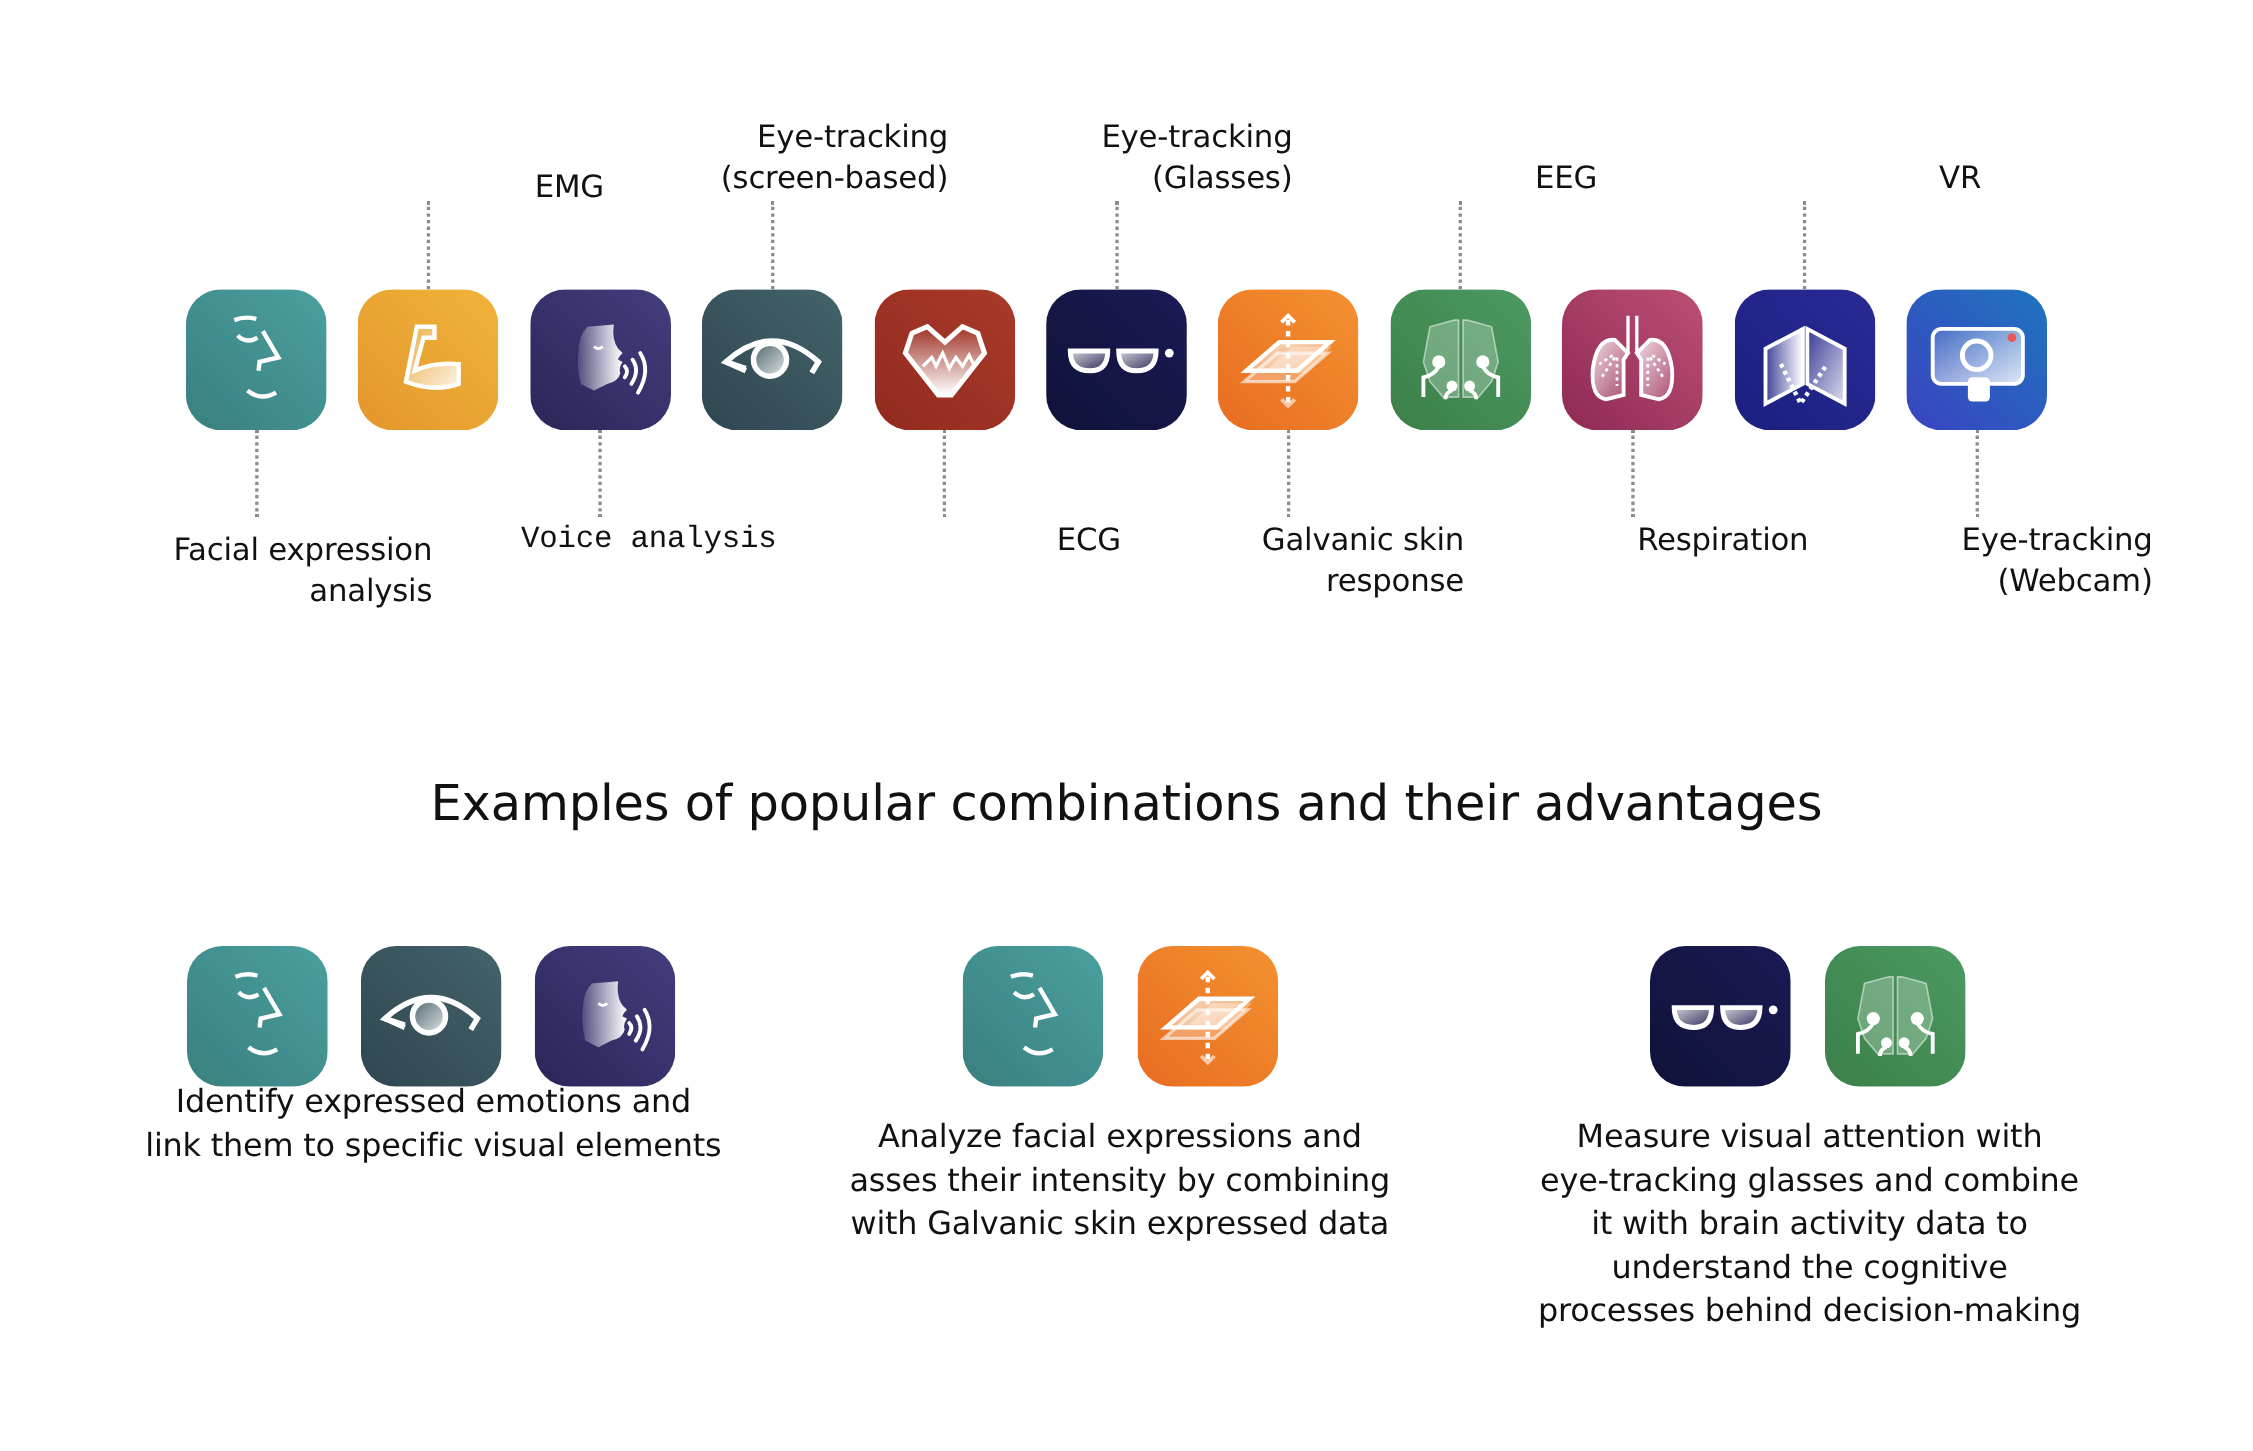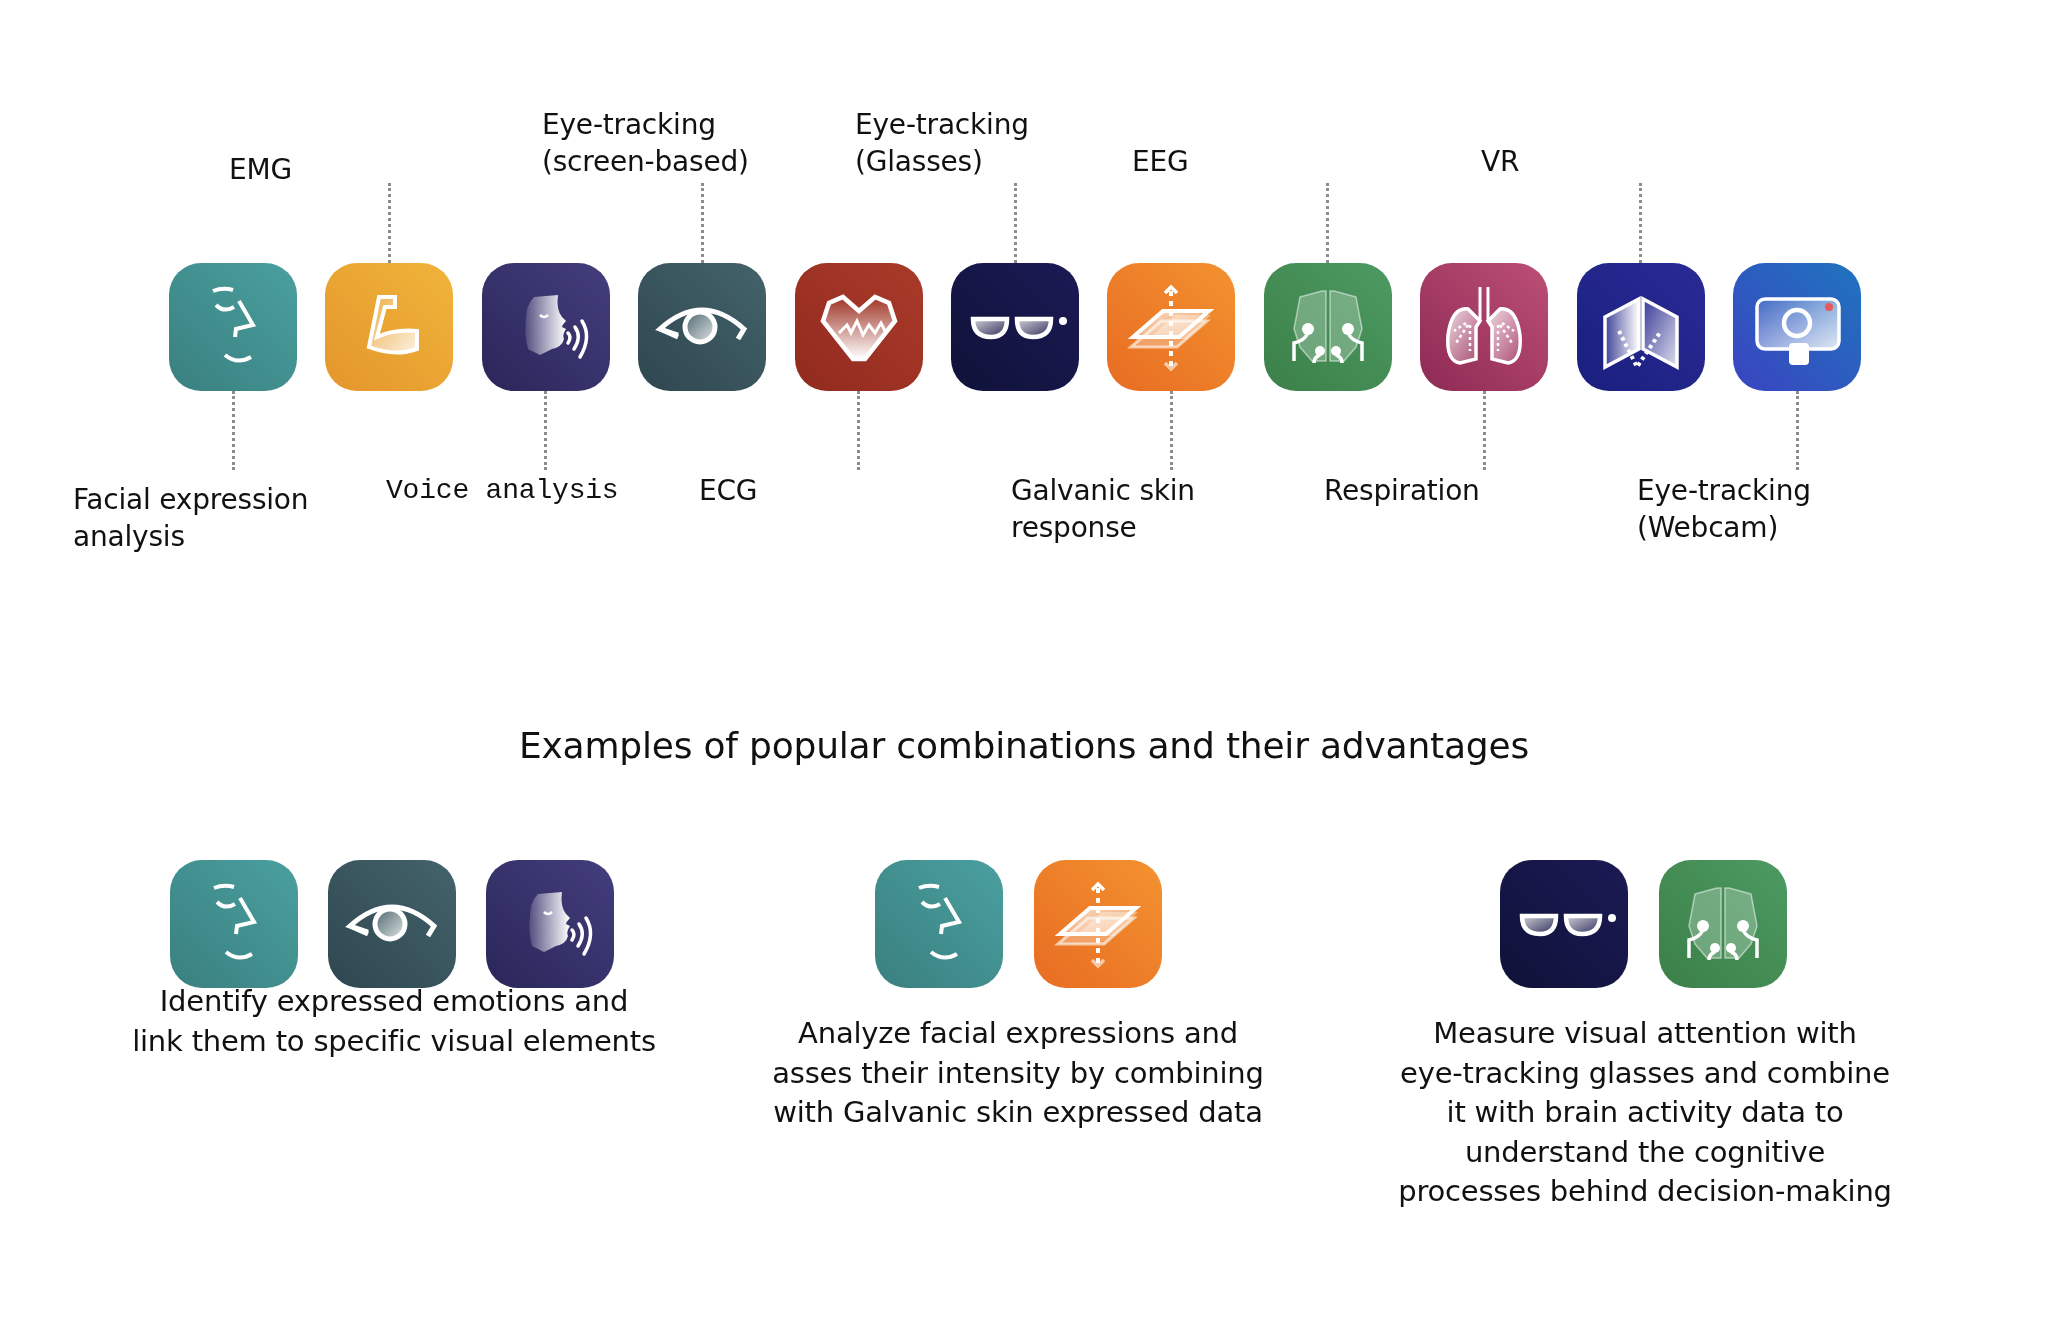--- a/index.html
+++ b/index.html
@@ -1,26 +1,26 @@
 <!DOCTYPE html>
 <html><head>
 <meta charset="utf-8">
 <style>
   html, body { margin: 0; padding: 0; background: #ffffff; }
   body { width: 2048px; height: 1319px; position: relative; overflow: hidden;
          font-family: "DejaVu Sans", "Liberation Sans", sans-serif; color: #111111; }
   .icon { position: absolute; width: 128px; height: 128px; border-radius: 32px; overflow: hidden;
           display: flex; align-items: center; justify-content: center; }
   .icon svg { width: 128px; height: 128px; display: block; }
-  .label { position: absolute; width: 320px; text-align: left; font-size: 28px; line-height: 37px;
+  .label { position: absolute; width: 320px; text-align: right; font-size: 28px; line-height: 37px;
            color: #111; letter-spacing: -0.2px; }
   .label-top { display: flex; flex-direction: column; justify-content: flex-end; height: 80px; }
   .dots { position: absolute; width: 0; border-left: 3px dotted #8c8c8c; }
-  .heading { position: absolute; left: 0; width: 2048px; text-align: center; font-size: 36px; top: 708px;
-             line-height: 44px; letter-spacing: -0.2px; margin-top: 16px; }
+  .heading { position: absolute; left: 0; width: 2048px; text-align: center; font-size: 45px; top: 708px;
+             line-height: 44px; letter-spacing: -0.2px; }
   .desc { position: absolute; text-align: center; font-size: 29px; line-height: 39.5px; width: 620px;
           letter-spacing: -0.2px; white-space: pre-line; }
 </style>
 </head>
 <body>
 
 <svg width="0" height="0" style="position:absolute">
   <defs>
     <linearGradient id="g-facial" x1="0" y1="1" x2="1" y2="0">
         <stop offset="0" stop-color="#3a7f80"></stop>

